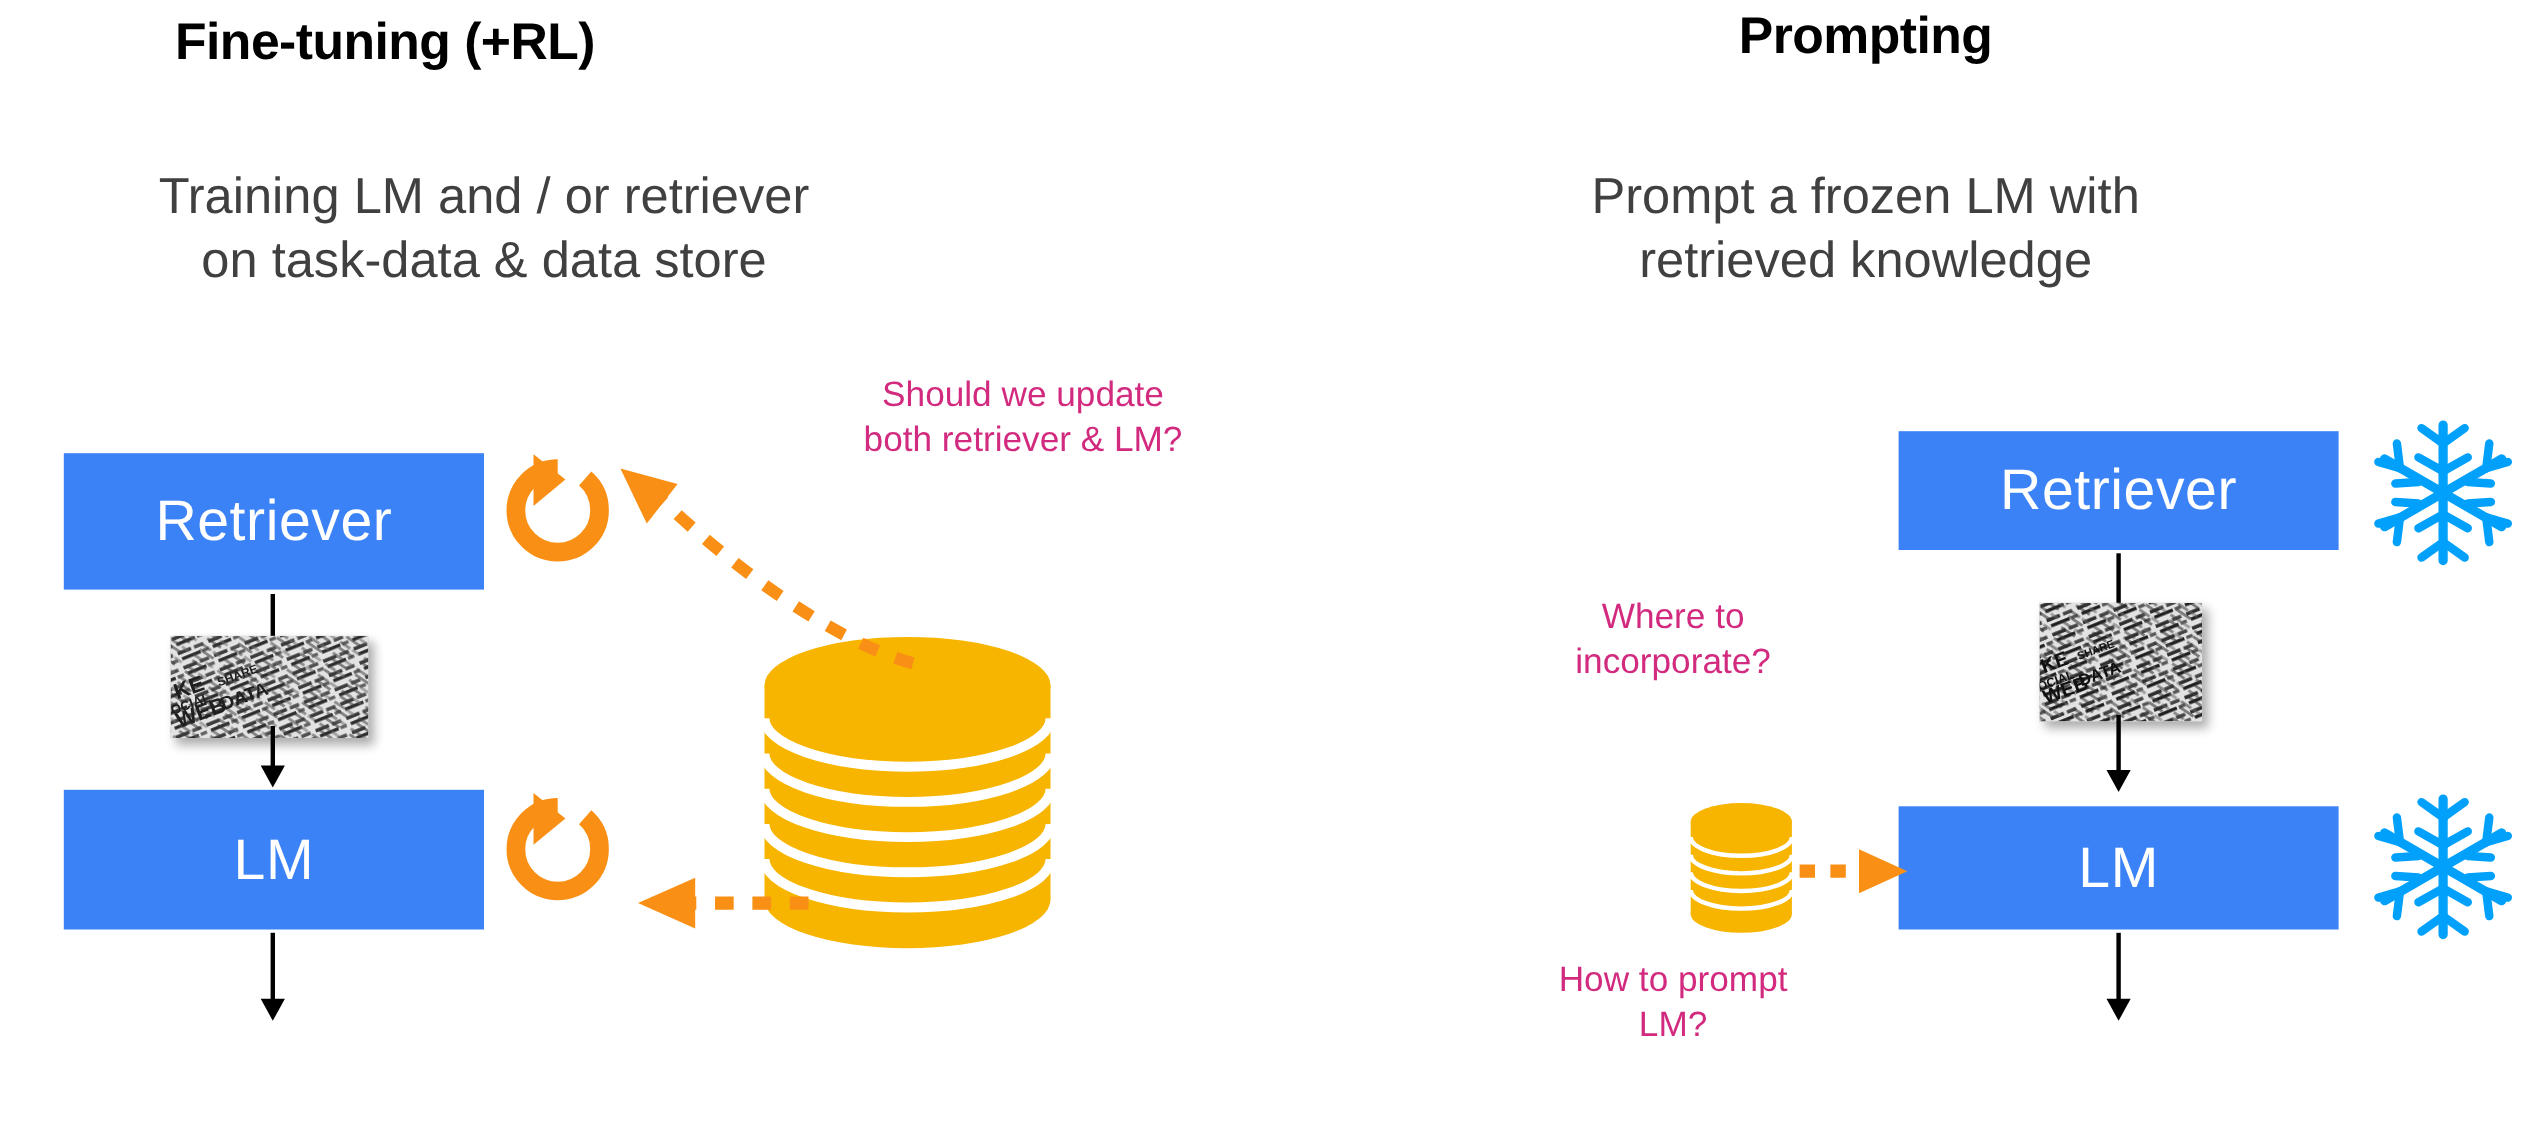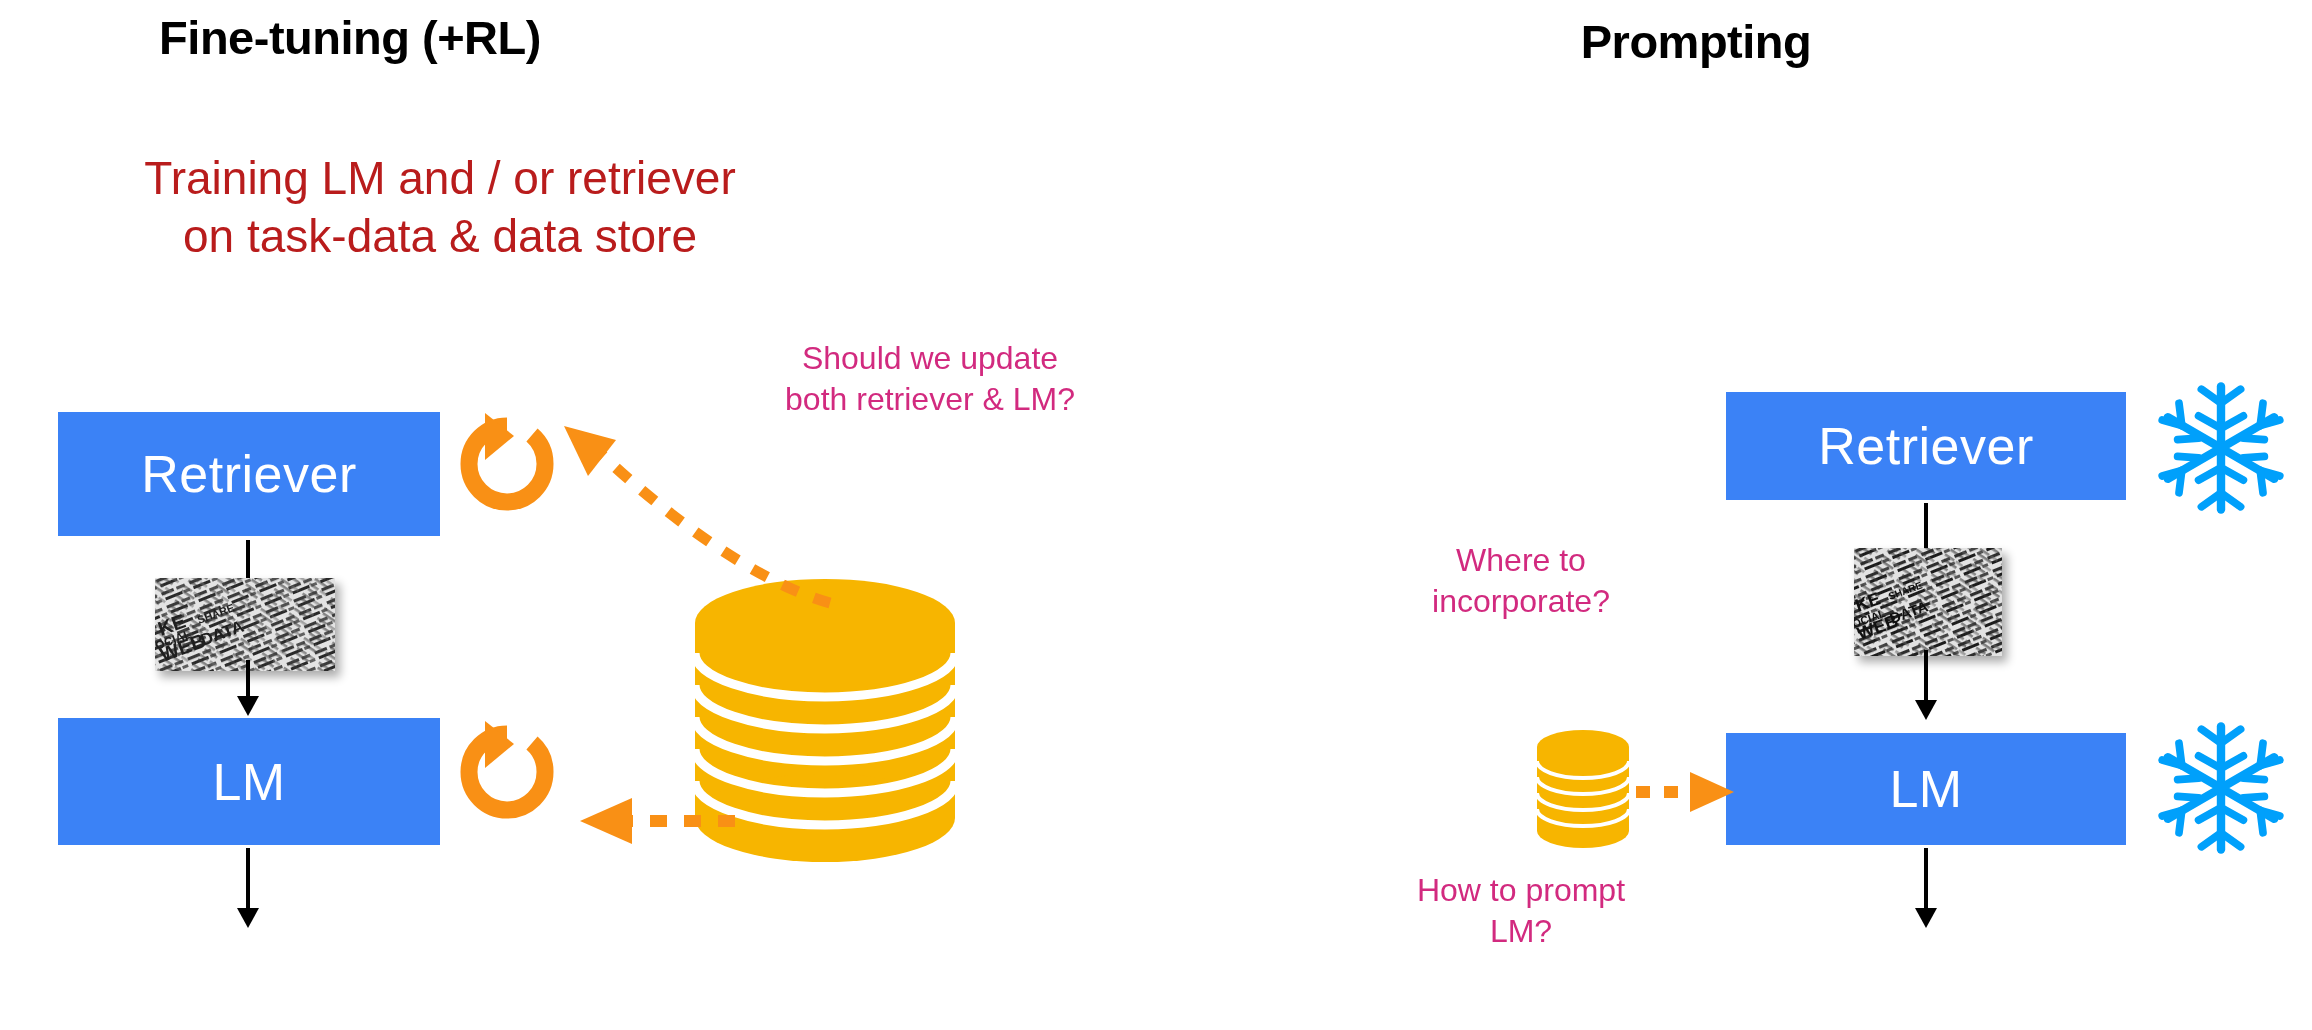--- a/index.html
+++ b/index.html
@@ -32,21 +32,21 @@
     white-space: nowrap;
     text-align: center;
     color: #000;
   }
   .panel-subtitle {
     position: absolute;
     font-size: 46px;
     line-height: 1.26;
     text-align: center;
     white-space: pre-line;
-    color: #b91c1c;
+    color: #404040;
   }
 
   
   .node-box {
     position: absolute;
     display: flex;
     align-items: center;
     justify-content: center;
     color: #ffffff;
     font-size: 52px;
@@ -200,22 +200,24 @@
     </svg>
   </div>
 
   <div class="pink-note" style="left:640px; top:338px; width:580px;">Should we update
 both retriever &amp; LM?</div>
 
 </section>
 
 <section class="panel" id="panel-right">
 
-  <div class="panel-title" style="left:0; top:14px; width:1080px;">Prompting</div>
-
+  <div class="panel-title" style="left:0; top:4px; width:1080px;">Prompting</div>
+
+  <div class="panel-subtitle" style="left:0; top:150px; width:1080px;">Prompt a frozen LM with
+retrieved knowledge</div>
 
   <div class="node-box node-retriever" style="left:570px; top:392px; width:400px; height:108px;">
     <span>Retriever</span>
   </div>
 
   <div class="snowflake-icon" style="left:995px; top:378px;">
     <svg width="140" height="140" viewBox="0 0 100 100">
       <g stroke="#00a0fb" stroke-width="6" stroke-linecap="round" fill="none">
         <line x1="50" y1="6" x2="50" y2="94"></line>
         <line x1="12" y1="28" x2="88" y2="72"></line>

